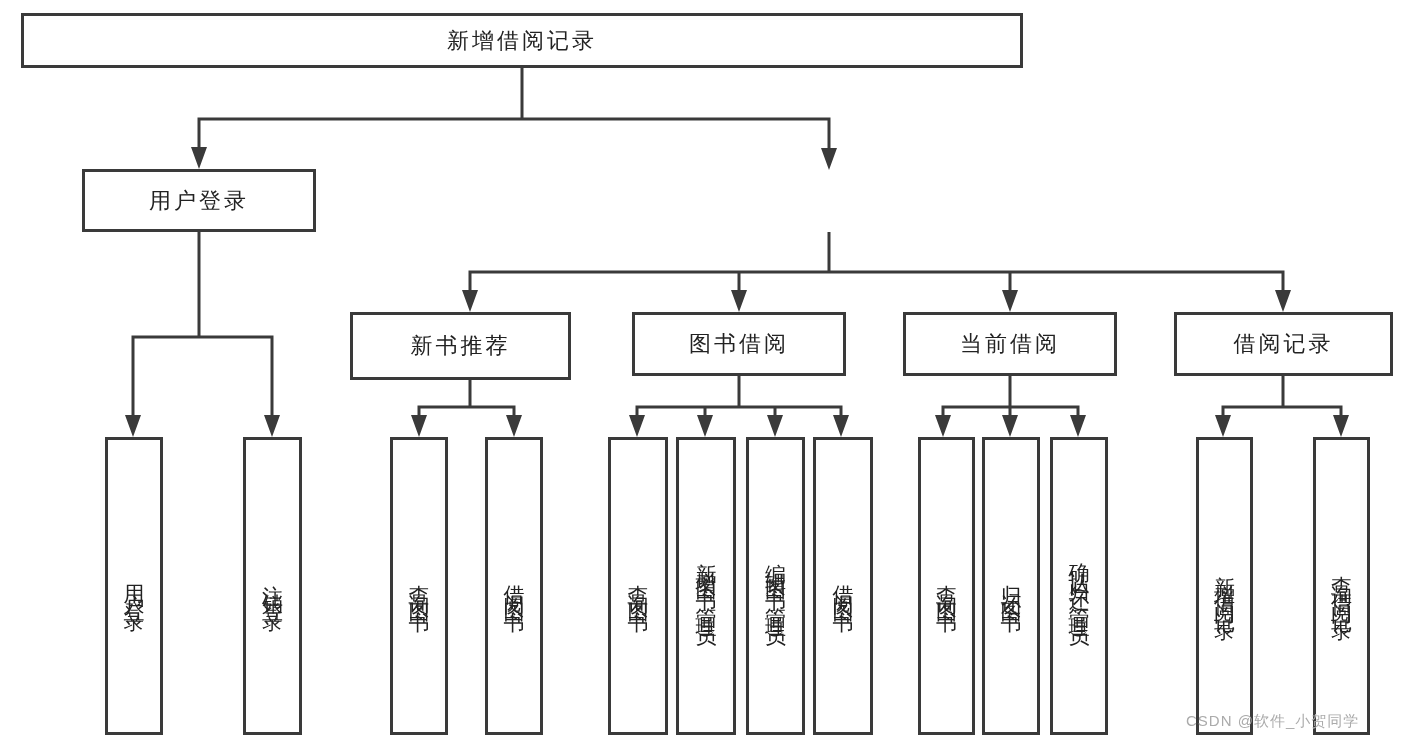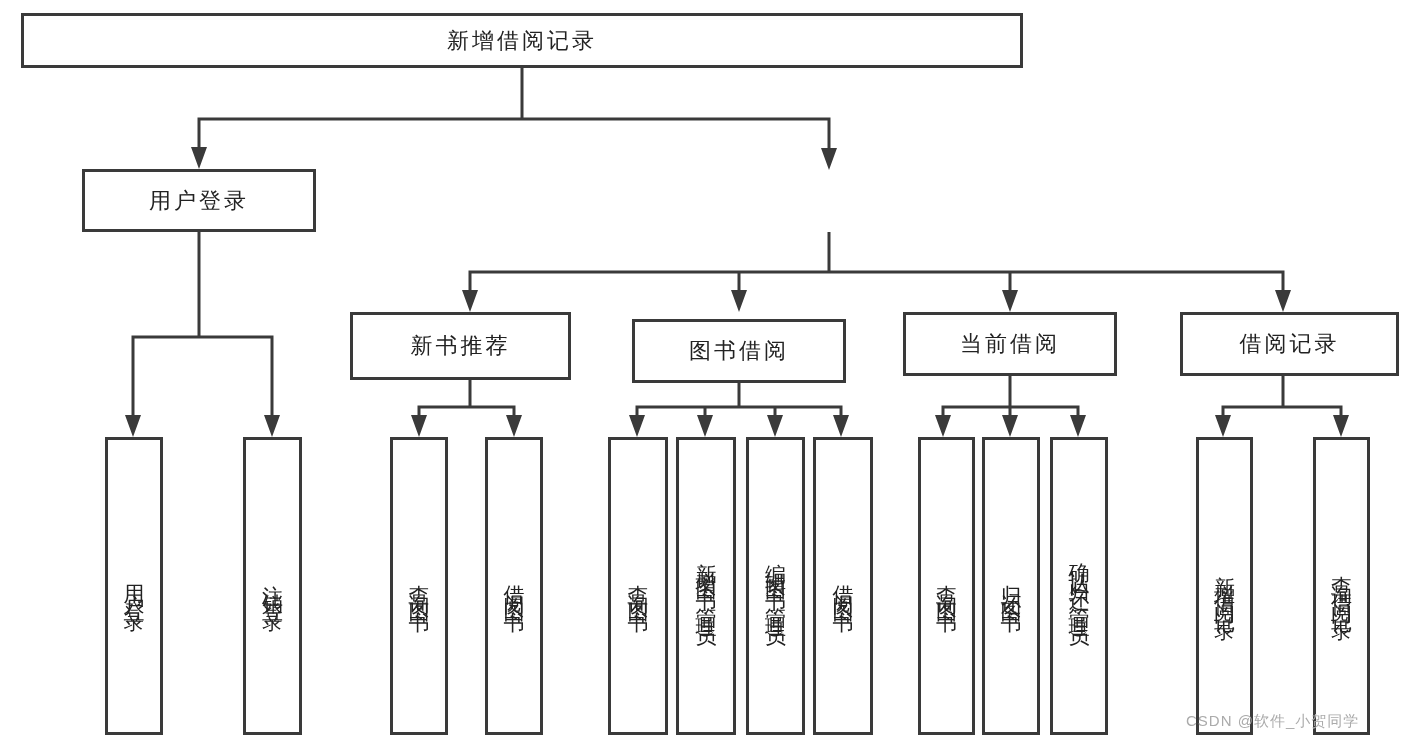--- a/index.html
+++ b/index.html
@@ -105,27 +105,27 @@
     <span class="h-label">新增借阅记录</span>
   </div>
 
   <div class="box" style="left:82px;top:169px;width:234px;height:63px;">
     <span class="h-label">用户登录</span>
   </div>
 
   <div class="box" style="left:350px;top:312px;width:221px;height:68px;">
     <span class="h-label">新书推荐</span>
   </div>
-  <div class="box" style="left:632px;top:312px;width:214px;height:64px;margin-top:7px;">
+  <div class="box" style="left:632px;top:312px;width:214px;height:64px;">
     <span class="h-label">图书借阅</span>
   </div>
   <div class="box" style="left:903px;top:312px;width:214px;height:64px;">
     <span class="h-label">当前借阅</span>
   </div>
-  <div class="box" style="left:1174px;top:312px;width:219px;height:64px;margin-left:6px;">
+  <div class="box" style="left:1174px;top:312px;width:219px;height:64px;">
     <span class="h-label">借阅记录</span>
   </div>
 
   <div class="box" style="left:105px;top:437px;width:58px;height:298px;">
     <span class="v-label">用户登录</span>
   </div>
   <div class="box" style="left:243px;top:437px;width:59px;height:298px;">
     <span class="v-label">注销登录</span>
   </div>
 

